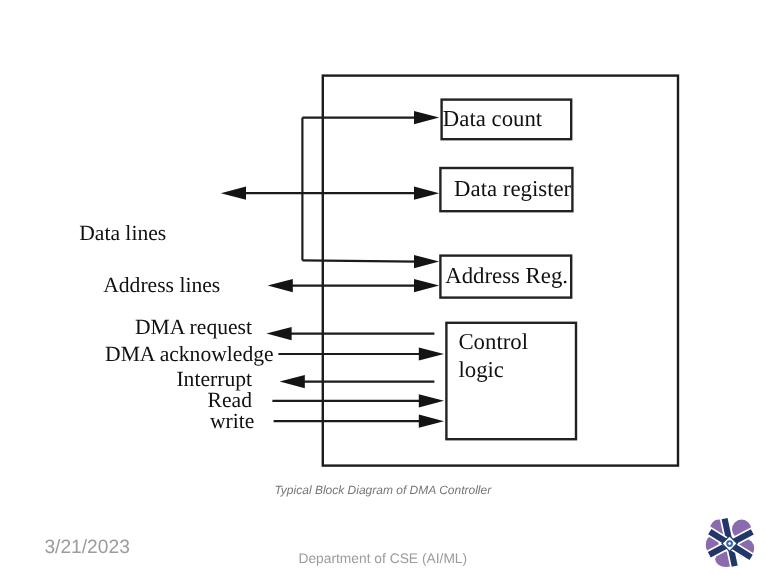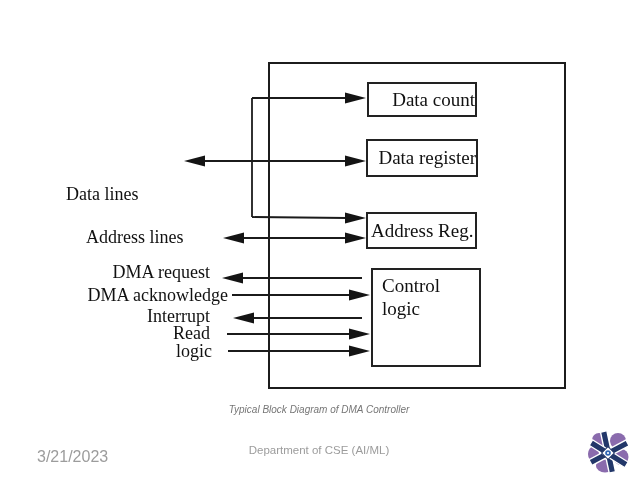--- a/index.html
+++ b/index.html
@@ -13,21 +13,21 @@
   .outer-box{
     position:absolute;left:268px;top:62px;width:298px;height:327px;
     border:2px solid #1c1c1c;box-sizing:border-box;background:transparent;
   }
   .connector-layer{position:absolute;left:0;top:0;width:638px;height:478px;}
   .inner-box{
     position:absolute;border:2px solid #222;box-sizing:border-box;background:#fff;
     display:flex;align-items:center;
     font-size:19px;color:#111;white-space:nowrap;
   }
-  .box-data-count{left:367px;top:82px;width:110px;height:35px;justify-content:flex-end;}
+  .box-data-count{left:367px;top:82px;width:110px;height:35px;justify-content:flex-start;}
   .box-data-register{left:366px;top:139px;width:112px;height:38px;padding-left:20px;justify-content:flex-end;}
   .box-address-reg{left:366px;top:212px;width:111px;height:37px;padding-left:3px;overflow:visible;}
   .box-control-logic{
     left:371px;top:268px;width:110px;height:99px;
     align-items:flex-start;padding:5px 6px 0 9px;white-space:normal;line-height:1.2;
   }
   .sig-label{
     position:absolute;font-size:18px;color:#111;white-space:nowrap;line-height:18px;
   }
   .lbl-data-lines{left:66px;top:150px;margin-top:35px;}
@@ -41,21 +41,21 @@
     position:absolute;left:0;right:0;top:404px;text-align:center;
     font-family:"Liberation Sans","DejaVu Sans",sans-serif;
     font-style:italic;font-size:10px;color:#767676;
   }
   .footer-date{
     position:absolute;left:37px;top:448px;
     font-family:"Liberation Sans","DejaVu Sans",sans-serif;
     font-size:16px;color:#9c9c9c;
   }
   .footer-dept{
-    position:absolute;left:0;right:0;top:444px;text-align:center;
+    position:absolute;left:0;right:0;top:460px;text-align:center;
     font-family:"Liberation Sans","DejaVu Sans",sans-serif;
     font-size:11.5px;color:#9c9c9c;
   }
   .logo{position:absolute;left:588px;top:430px;width:42px;height:44px;}
   svg line{stroke:#1b1b1b;stroke-width:1.8;}
   svg polygon{fill:#141414;}
 </style>
 </head>
 <body>
 
@@ -115,21 +115,21 @@
   <div class="inner-box box-control-logic">
     <span>Control logic</span>
   </div>
 
   <div class="sig-label lbl-data-lines">Data lines</div>
   <div class="sig-label lbl-address-lines">Address lines</div>
   <div class="sig-label lbl-dma-request">DMA request</div>
   <div class="sig-label lbl-dma-acknowledge">DMA acknowledge</div>
   <div class="sig-label lbl-interrupt">Interrupt</div>
   <div class="sig-label lbl-read">Read</div>
-  <div class="sig-label lbl-write">logic</div>
+  <div class="sig-label lbl-write">write</div>
 
   <div class="caption">Typical Block Diagram of DMA Controller</div>
 
   <div class="footer-date">3/21/2023</div>
   <div class="footer-dept">Department of CSE (AI/ML)</div>
 
   <div class="logo">
     <svg width="42" height="44" viewBox="0 0 42 44">
       <g>
         <ellipse cx="11" cy="10" rx="7" ry="7" fill="#8a6bad"></ellipse>

